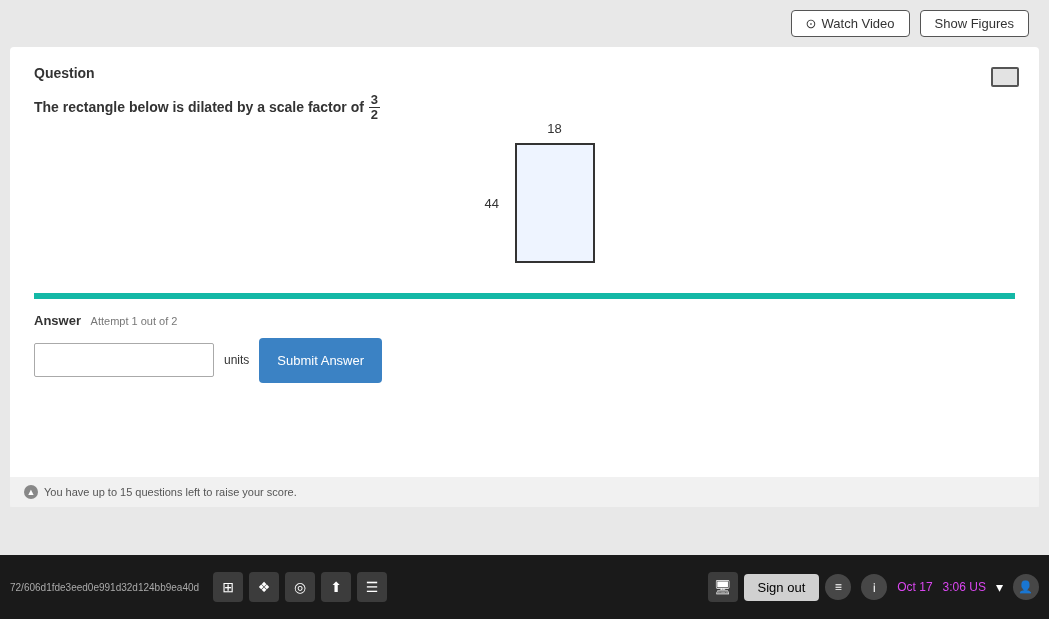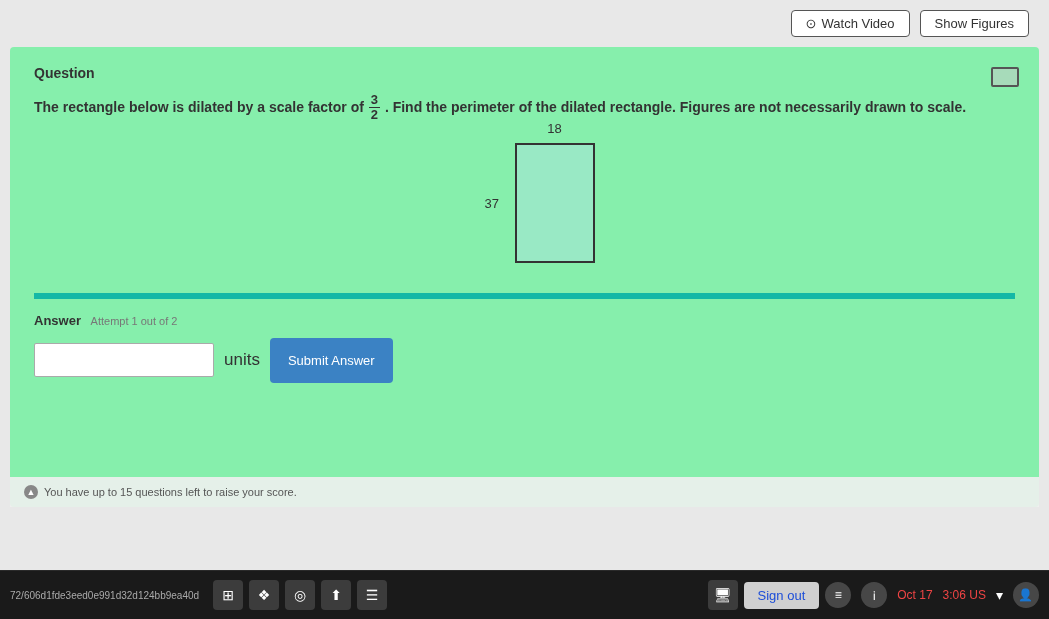--- a/index.html
+++ b/index.html
@@ -34,21 +34,21 @@
       border-radius: 4px;
       font-size: 13px;
       cursor: pointer;
       display: flex;
       align-items: center;
       gap: 5px;
       color: #333;
     }
 
     .question-area {
-      background: #86efac;
+      background: #ffffff;
       margin: 0 10px;
       padding: 18px 24px;
       border-radius: 4px;
       min-height: 460px;
       position: relative;
     }
 
     .question-label {
       font-size: 14px;
       font-weight: bold;
@@ -156,21 +156,21 @@
     .answer-input {
       width: 180px;
       height: 34px;
       border: 1px solid #aaa;
       border-radius: 2px;
       padding: 4px 8px;
       font-size: 14px;
     }
 
     .units-label {
-      font-size: 17px;
+      font-size: 12px;
       color: #333;
     }
 
     .submit-btn {
       background: #3b82c4;
       color: white;
       border: none;
       padding: 15px 18px;
       border-radius: 4px;
       font-size: 13px;
@@ -199,21 +199,21 @@
       border-radius: 50%;
       display: flex;
       align-items: center;
       justify-content: center;
       color: white;
       font-size: 9px;
     }
 
     .taskbar {
       width: 1049px;
-      height: 48px;
+      height: 64px;
       background: #1a1a1a;
       position: absolute;
       bottom: 0;
       left: 0;
       display: flex;
       align-items: center;
       gap: 6px;
       padding: 0 10px;
     }
 
@@ -231,21 +231,21 @@
       align-items: center;
       justify-content: center;
       background: rgba(255,255,255,0.15);
       cursor: pointer;
     }
 
     .taskbar-spacer { flex: 1; }
 
     .sign-out-btn {
       background: #d0d0d0;
-      color: #1d4ed8;
+      color: #000000;
       border: none;
       padding: 6px 14px;
       border-radius: 4px;
       font-size: 13px;
       cursor: pointer;
       font-weight: 500;
     }
 
     .taskbar-right {
       display: flex;
@@ -262,21 +262,21 @@
       background: rgba(255,255,255,0.2);
       display: flex;
       align-items: center;
       justify-content: center;
       cursor: pointer;
       color: white;
       font-size: 12px;
     }
 
     .date-time {
-      color: #ef4444;
+      color: #d946ef;
       font-size: 12px;
     }
 
     .wifi-icon {
       color: white;
       font-size: 14px;
     }
 
     .tv-icon {
       position: absolute;
@@ -306,27 +306,26 @@
 
   <div class="question-area">
     <div class="question-label">Question</div>
 
     <div class="question-text">
       <span>The rectangle below is dilated by a scale factor of</span>
       <span class="fraction">
         <span class="num">3</span>
         <span class="den">2</span>
       </span>
-      <span>. Find the perimeter of the dilated rectangle. Figures are not necessarily drawn to scale.</span>
     </div>
 
     <div class="diagram-area">
       <div class="rectangle-container">
         <span class="label-top">18</span>
-        <span class="label-left">37</span>
+        <span class="label-left">44</span>
         <div class="rectangle">
           <div class="corner-mark corner-tl"></div>
           <div class="corner-mark corner-tr"></div>
           <div class="corner-mark corner-bl"></div>
           <div class="corner-mark corner-br"></div>
         </div>
       </div>
     </div>
 
     <div class="tv-icon"></div>

